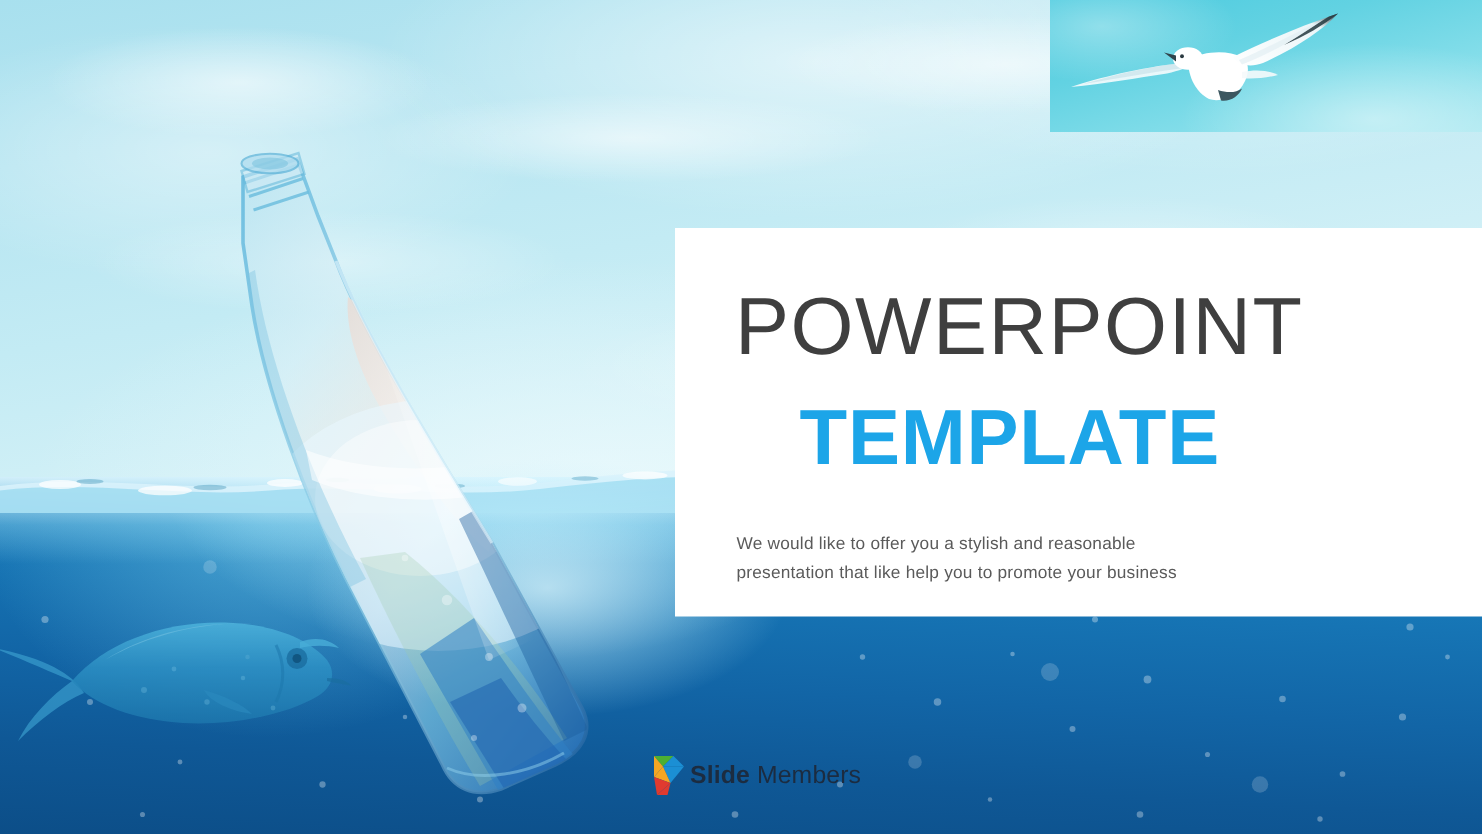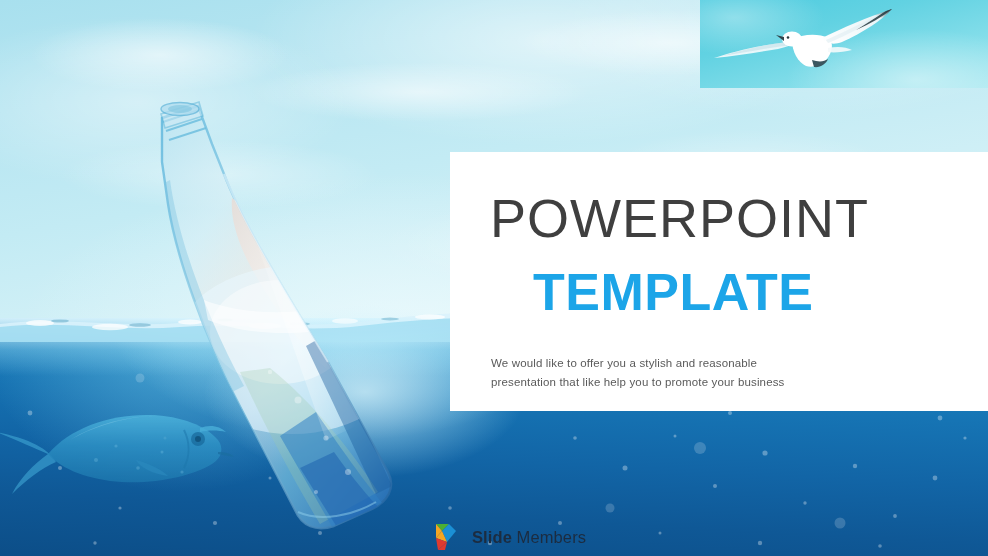--- a/index.html
+++ b/index.html
@@ -99,21 +99,21 @@
   .subtext {
     position:absolute; left:41px; top:185px; width:420px;
     font-size:11.5px; font-weight:400; color:#5A5A5A;
     line-height:1.65; letter-spacing:.15px;margin-top:17px;
   }
   .subtext span { display:block; white-space:nowrap; }
 
   
   .logo {
     position:absolute; left:434px; top:502px;
-    display:flex; align-items:center; gap:12px;margin-top:20px;
+    display:flex; align-items:center; gap:0;
   }
   .logo-mark { width:26px; height:30px; flex:0 0 auto; }
   .logo-text {
     font-size:16.5px; color:#1C2C40; letter-spacing:.1px;
     white-space:nowrap; line-height:1;
   }
   .logo-text b { font-weight:700; }
   .logo-text i { font-style:normal; font-weight:400; }
 </style>
 </head>

